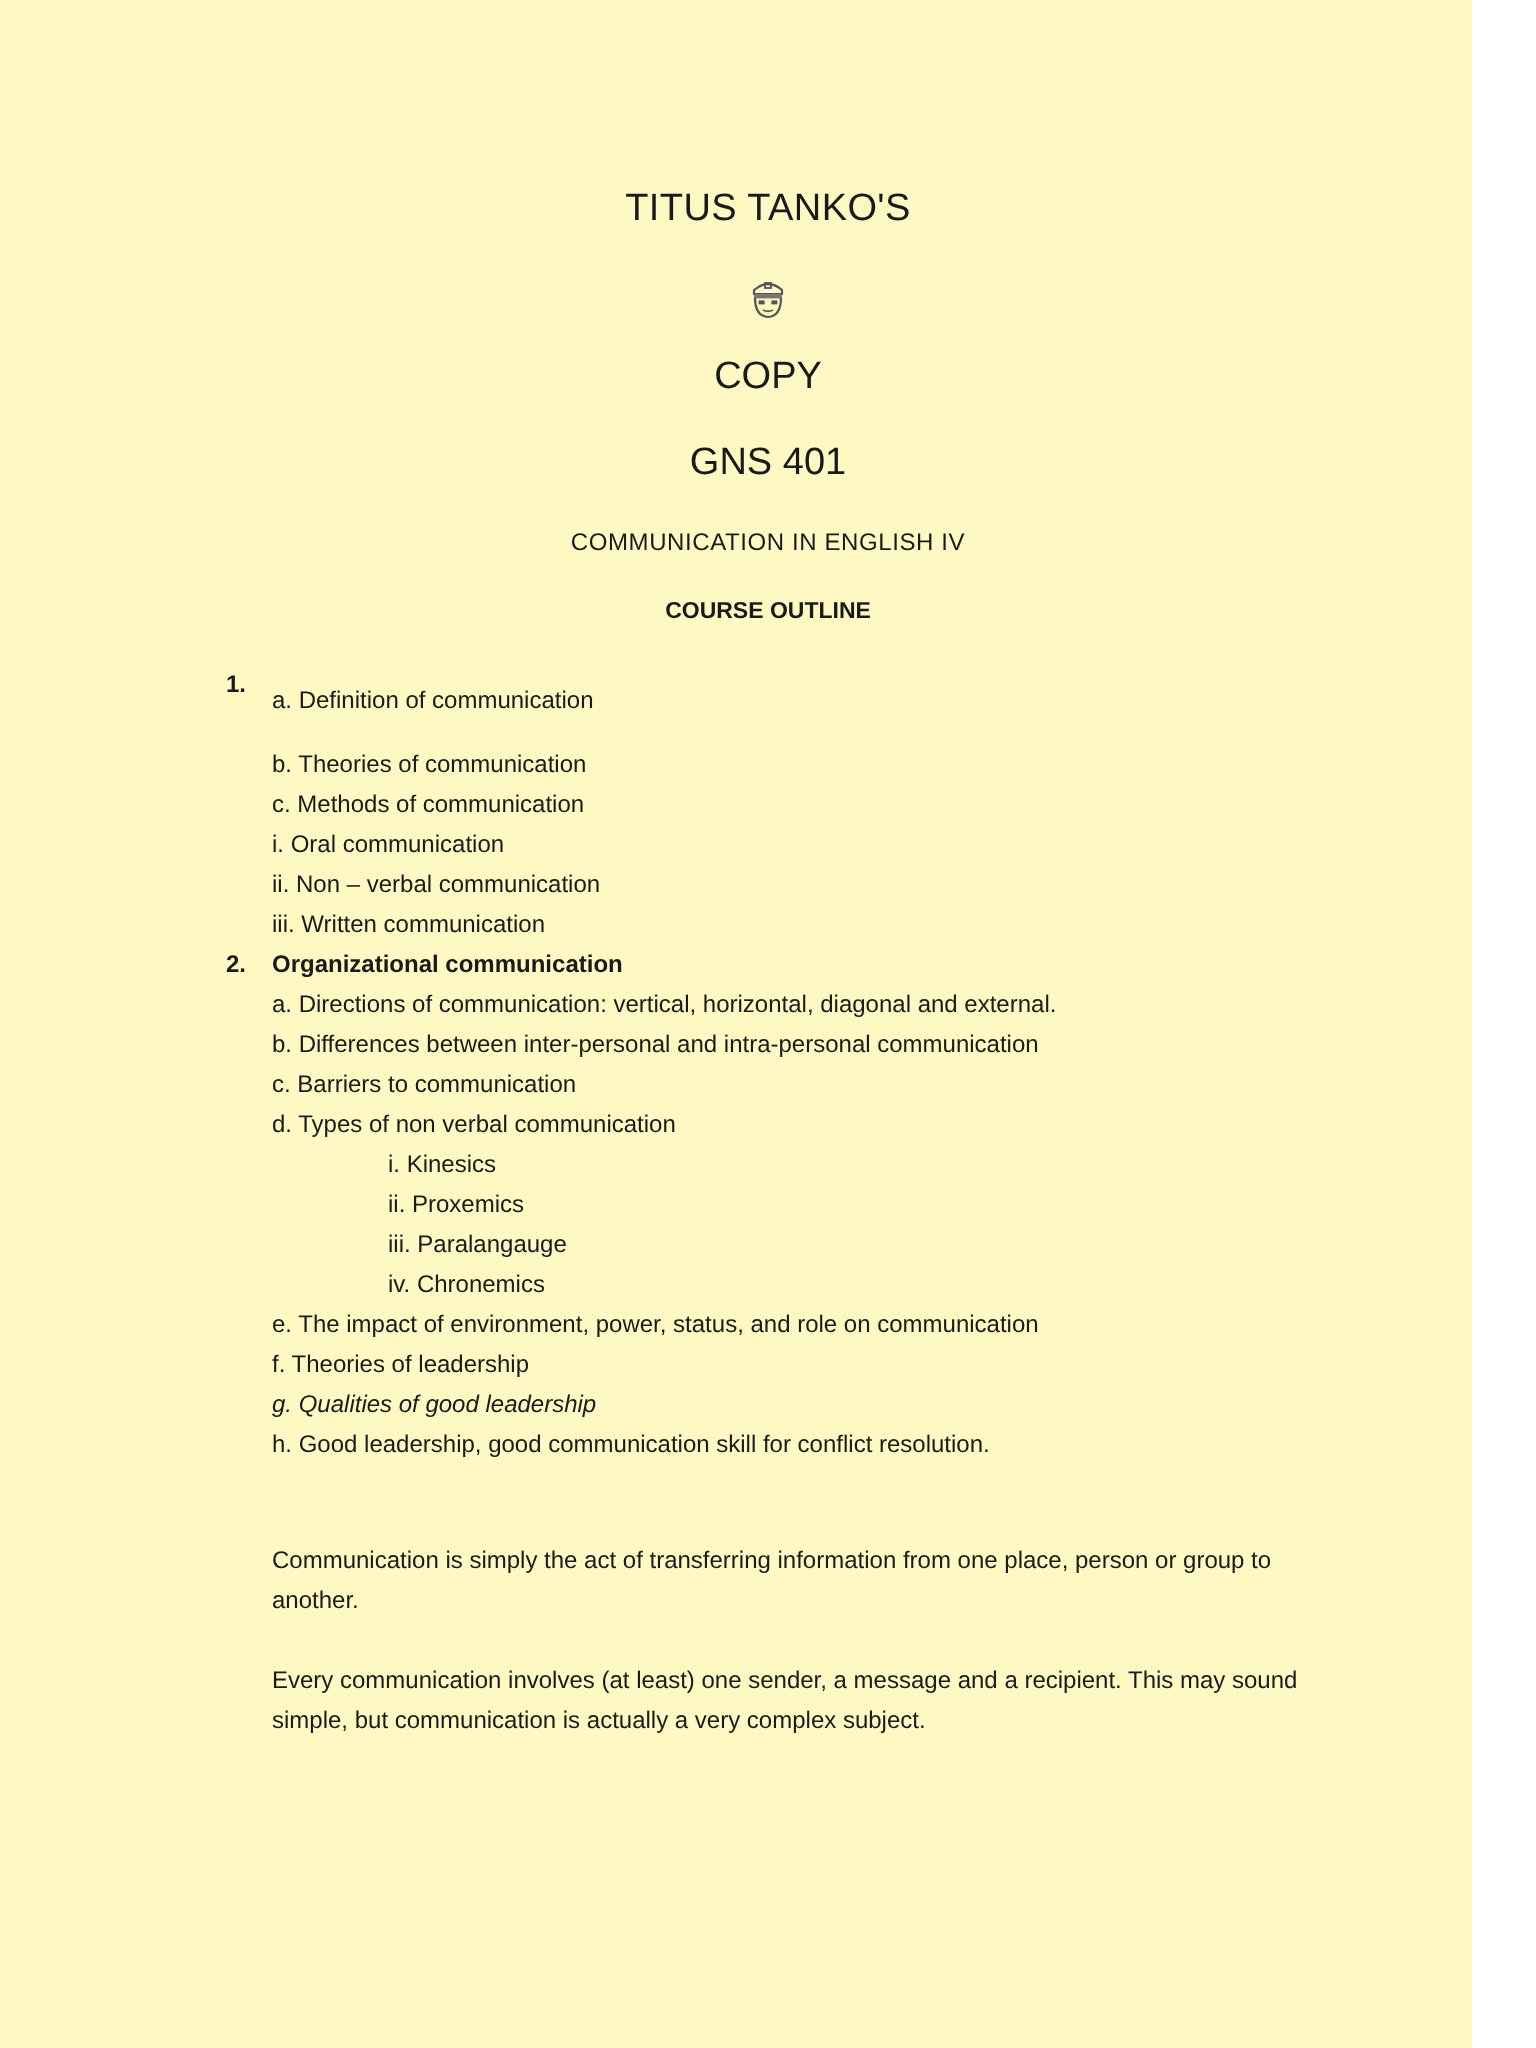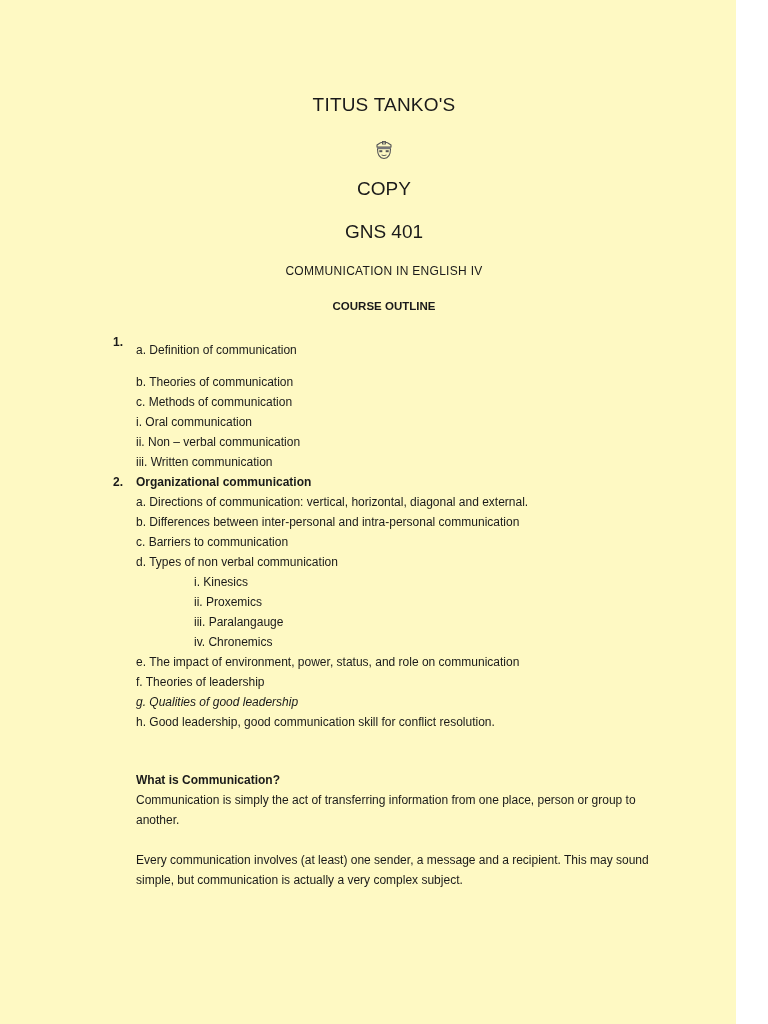--- a/index.html
+++ b/index.html
@@ -134,21 +134,20 @@
     <div class="line lvl2" style="top:260px;">ii. Proxemics</div>
     <div class="line lvl2" style="top:280px;">iii. Paralangauge</div>
     <div class="line lvl2" style="top:300px;">iv. Chronemics</div>
     <div class="line lvl1" style="top:320px;">e. The impact of environment, power, status, and role on communication</div>
     <div class="line lvl1" style="top:340px;">f. Theories of leadership</div>
     <div class="line lvl1" style="top:360px;font-style:italic;">g. Qualities of good leadership</div>
     <div class="line lvl1" style="top:380px;">h. Good leadership, good communication skill for conflict resolution.</div>
   </div>
 
   <div class="body-text" style="top:770px;">
-    <div class="bold">What is Communication?</div>
     <div style="white-space:nowrap;">Communication is simply the act of transferring information from one place, person or group to</div>
     <div>another.</div>
     <div style="height:20px;"></div>
     <div style="white-space:nowrap;">Every communication involves (at least) one sender, a message and a recipient. This may sound</div>
     <div>simple, but communication is actually a very complex subject.</div>
   </div>
 
 </div>
 
 </body></html>

